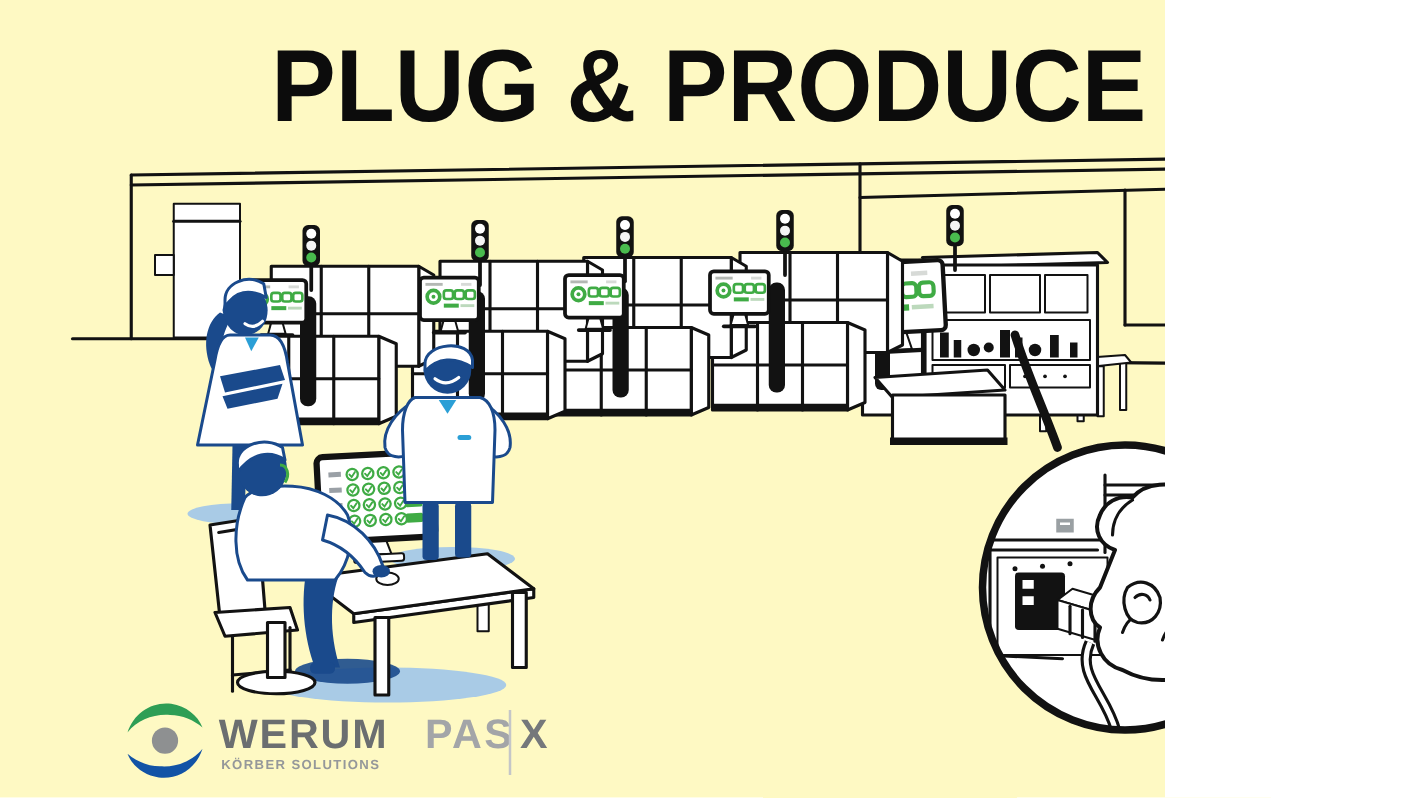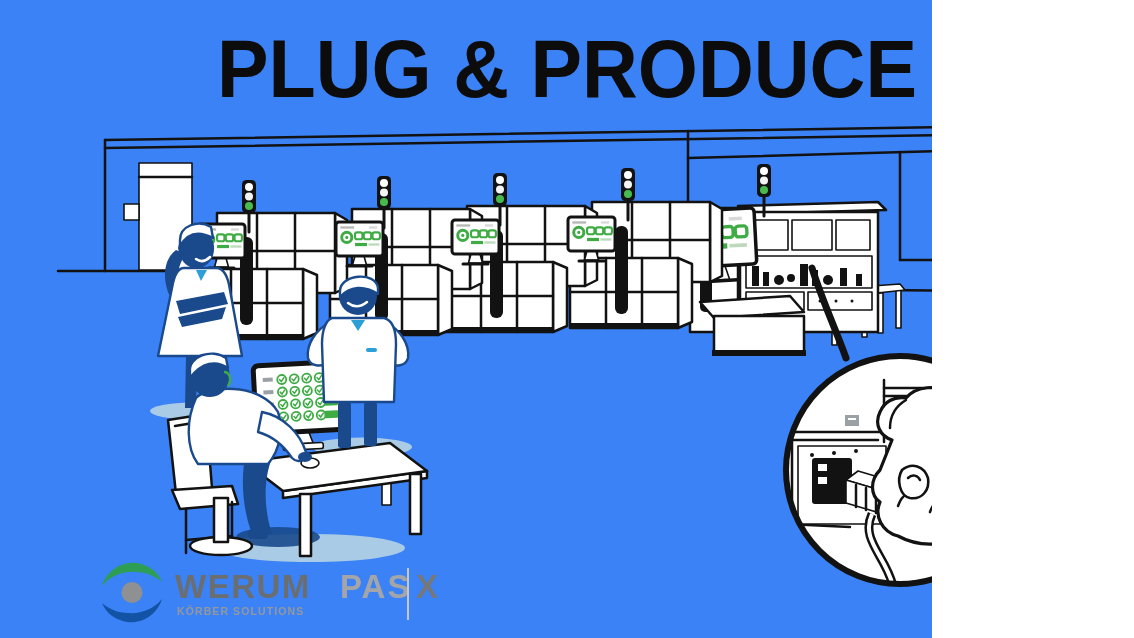--- a/index.html
+++ b/index.html
@@ -1,16 +1,16 @@
 <!DOCTYPE html>
 <html style="--ink: #121212; --navy: #1a4a8c; --sky: #a9cbe6; --cyan: #2b9fd6; --green: #3fab44; --light_green: #49bb4e; --brand_green: #2e9e55; --brand_blue: #1253a6; --brand_gray: #8e9091; --text_gray: #6b6e70;"><head>
 <meta charset="utf-8">
 <style>
   html,body{margin:0;padding:0;background:#fff;}
-  .stage{position:relative;width:932px;height:638px;background:#3b82f6;overflow:hidden;
+  .stage{position:relative;width:932px;height:638px;background:#fef9c3;overflow:hidden;
          font-family:"Liberation Sans",sans-serif;}
   svg text{font-family:"Liberation Sans",sans-serif;}
   .title{font-weight:bold;fill:#0c0c0c;}
   .box{fill:#fff;stroke:var(--ink);stroke-width:2.5;stroke-linejoin:round;}
   .thin{stroke-width:1.6;}
   .line{fill:none;stroke:var(--ink);stroke-width:2.5;stroke-linecap:round;stroke-linejoin:round;}
   .fink{fill:var(--ink);stroke:none;}
   .navy{fill:var(--navy);stroke:none;}
   .sky{fill:var(--sky);stroke:none;}
   .cyan{fill:var(--cyan);stroke:none;}

